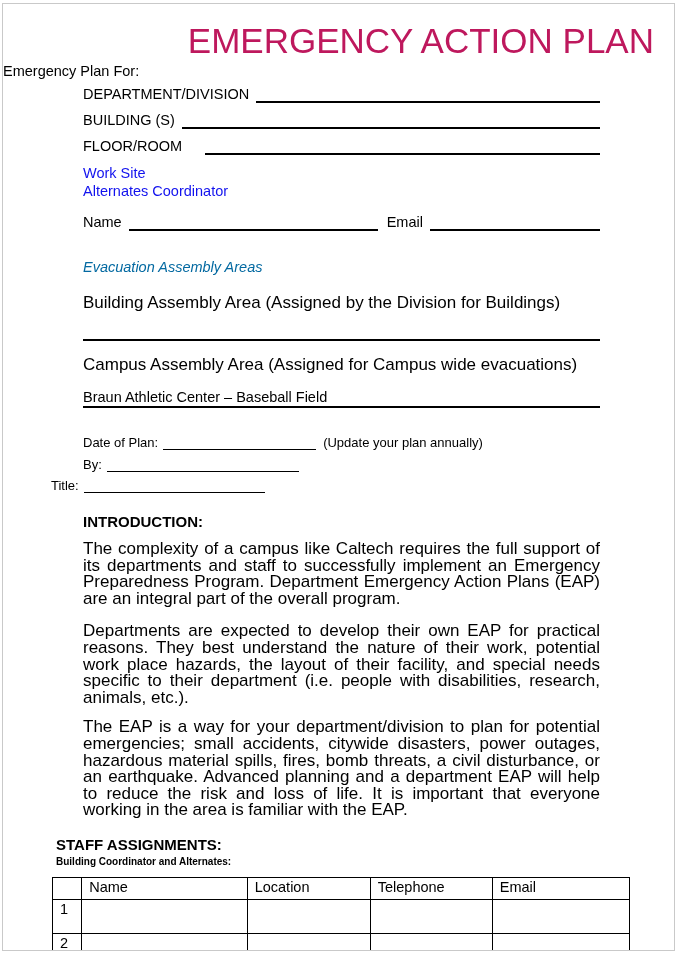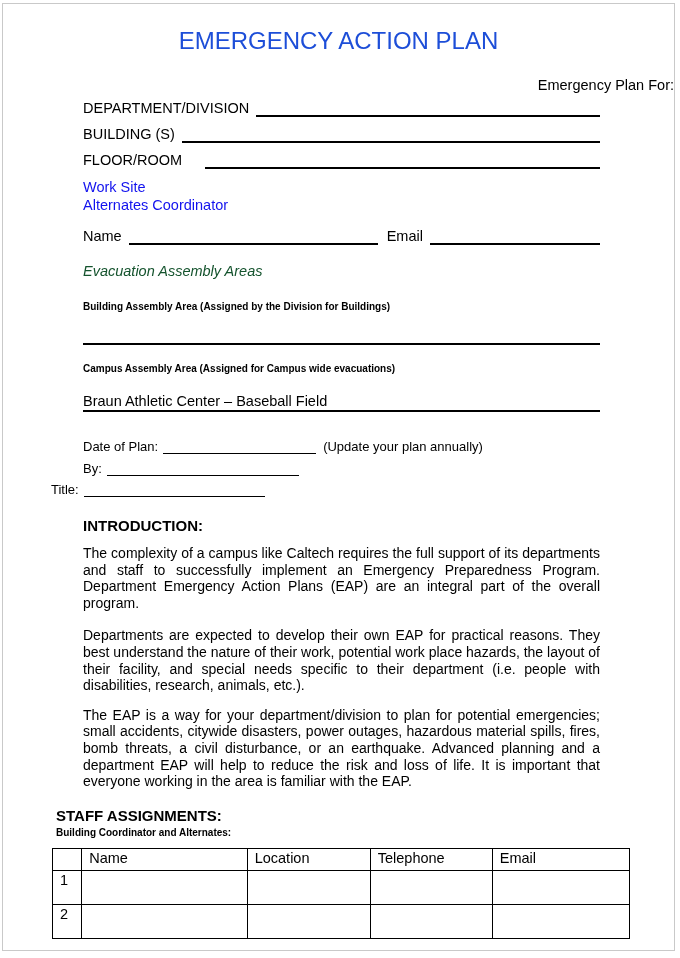--- a/index.html
+++ b/index.html
@@ -7,65 +7,65 @@
     width:680px; height:958px; background:#ffffff;
     font-family:"Liberation Sans", sans-serif; color:#000;
     position:relative;
   }
   .page {
     position:absolute; top:3px; left:2px; width:673px; height:948px;
     box-sizing:border-box; border:1px solid #c9c9c9; background:#fff;
     overflow:hidden;
   }
   .title {
-    margin:19px 20px 0 20px; text-align:center;
-    font-size:24px; line-height:36px; color:#1d4ed8; font-weight:400;
+    margin:19px 20px 0 20px; text-align:right;
+    font-size:35px; line-height:36px; color:#be185d; font-weight:400;
   }
-  .subtitle { margin-top:18px; text-align:right; font-size:14.5px; line-height:17px; }
+  .subtitle { margin-top:4px; text-align:left; font-size:14.5px; line-height:17px; }
 
   .indent { margin-left:80px; margin-right:74px; }
 
   .fieldrow { display:flex; align-items:flex-end; font-size:14.5px; line-height:17px; }
   .fieldrow .lbl { white-space:nowrap; padding-right:7px; }
   .fill { border-bottom:2px solid #000; height:16px; flex:1; }
   .fill.fixed { flex:0 0 auto; }
 
   .row-dept  { margin-top:5px; }
   .row-bldg  { margin-top:8px; }
   .row-floor { margin-top:8px;gap:16px; }
 
   .bluehead { margin-top:10px; color:#1212ee; font-size:14.5px; line-height:17.5px; }
 
   .row-name { margin-top:13px; }
   .row-name .email-lbl { margin-left:9px; }
 
   .redhead {
-    margin-top:18px; color:#14532d; font-style:italic;
+    margin-top:28px; color:#0369a1; font-style:italic;
     font-size:14.5px; line-height:17px;
   }
-  .plainline { font-size:10px; line-height:17px;font-weight:bold; }
+  .plainline { font-size:17px; line-height:17px; }
   .row-bldg-area { margin-top:18px; }
   .blankline { margin-top:28px; border-bottom:2px solid #000; height:0; }
   .row-campus { margin-top:15px; }
   .valueline {
     margin-top:16px; font-size:14.5px; line-height:17px;
     border-bottom:2px solid #000; padding-bottom:0;
   }
 
   .metarow { display:flex; align-items:flex-end; font-size:13px; line-height:15px; }
   .metarow .lbl { white-space:nowrap; padding-right:5px; }
   .metarow .fill { height:14px; border-bottom-width:1.5px; }
   .row-date  { margin-top:27px;text-align:center; }
   .row-by    { margin-top:7px; }
   .row-title { margin-top:6px;margin-left:48px; }
   .metanote { padding-left:7px; white-space:nowrap; }
 
   .introhead { margin-top:20px; font-size:15px; line-height:17px; font-weight:700; }
   p.body {
-    margin:11px 74px 0 80px; font-size:14px; line-height:16.6px;
+    margin:11px 74px 0 80px; font-size:17px; line-height:16.6px;
     text-align:justify;
   }
   p.body.p2 { margin-top:16px; }
   p.body.p3 { margin-top:13px; }
 
   .staffhead { margin:17px 0 0 53px; font-size:15px; line-height:17px; font-weight:700; }
   .staffsub  { margin:0 0 0 53px; font-size:10px; line-height:17px; font-weight:700; }
 
   table.roster {
     margin:7px 0 0 49px; border-collapse:collapse; table-layout:fixed;

